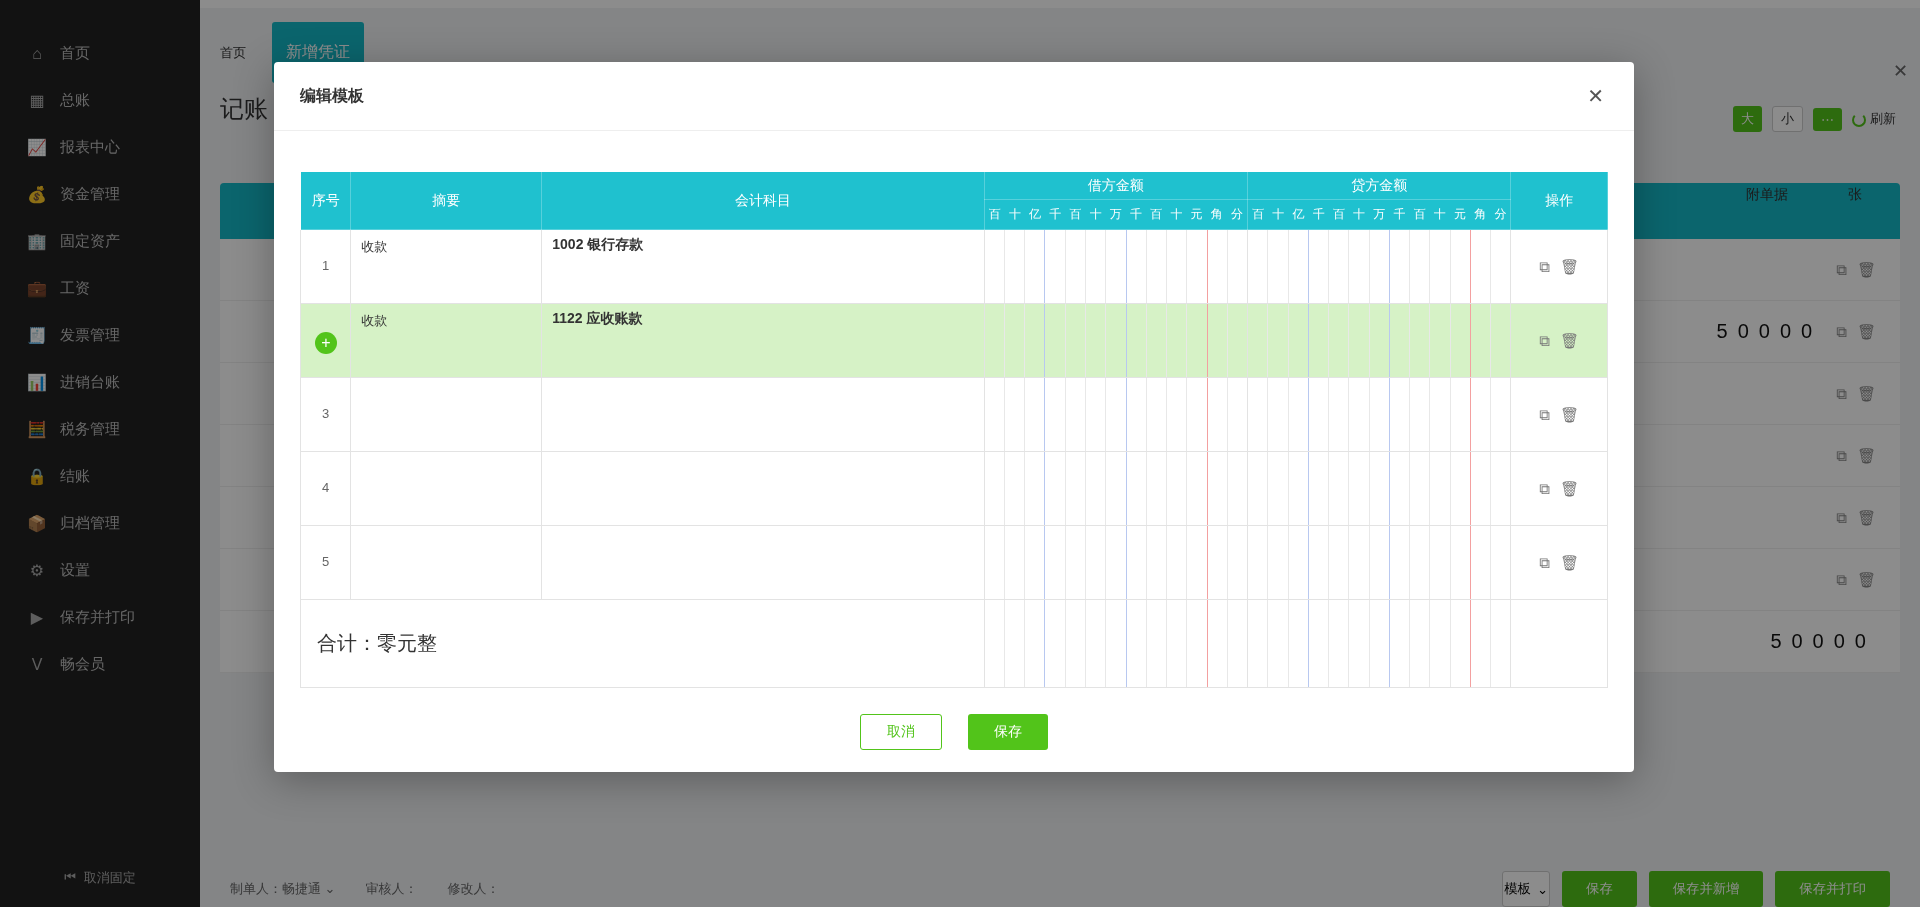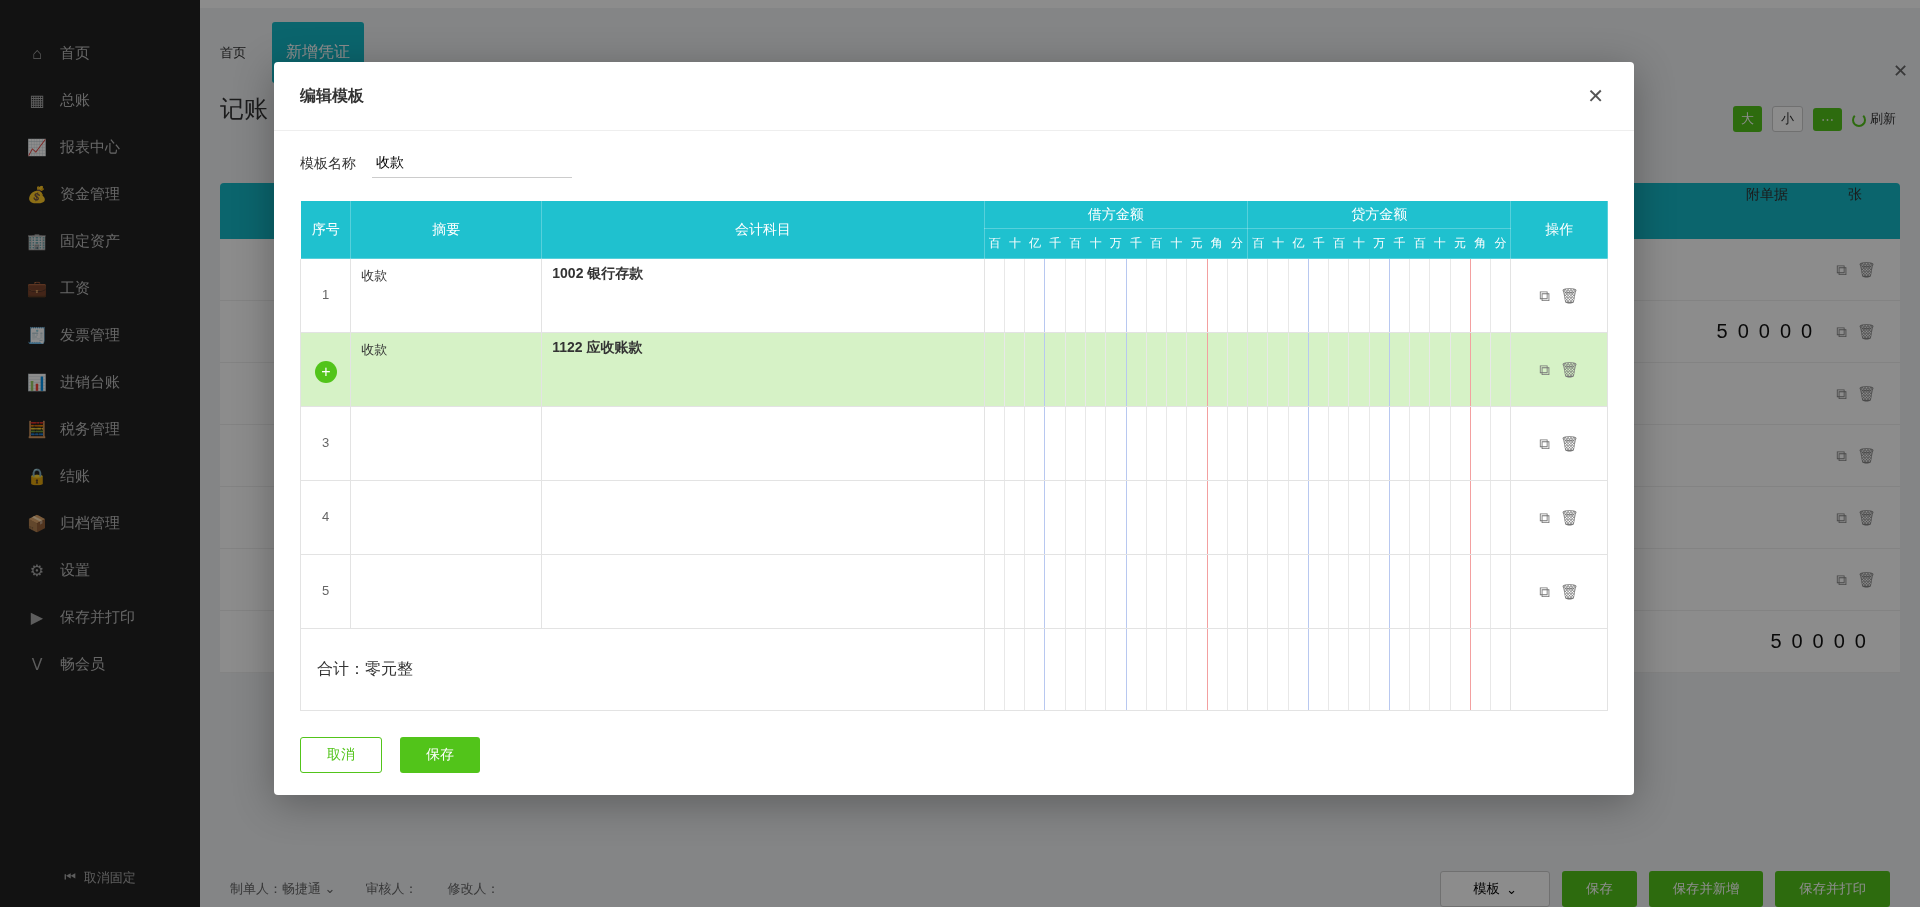--- a/index.html
+++ b/index.html
@@ -28,21 +28,21 @@
 .bg-table { margin-top: 58px; }
 .bg-table-head { background:#15b8c6; height:56px; border-radius:4px 4px 0 0; }
 .bg-rows { background:#fff; }
 .bg-row { height: 62px; border-bottom:1px solid #eee; display:flex; align-items:center; justify-content:flex-end; padding-right:24px; gap:14px; font-size:20px; letter-spacing:10px; color:#333; }
 .bg-row .acts { display:flex; gap:10px; color:#888; letter-spacing:normal; font-size:15px; }
 
 
 .bottom-bar { position:absolute; left:200px; right:0; bottom:0; display:flex; align-items:center; justify-content:space-between; padding: 0 30px; }
 .bottom-left { display:flex; gap:30px; color:#666; font-size:13px; }
 .bottom-right { display:flex; gap:12px; }
-.btn-outline { border:1px solid #ccc; padding:8px 32px; border-radius:3px; background:#fff; display:flex; gap:6px; align-items:center; }
+.btn-outline { border:1px solid #ccc; padding:8px 1px; border-radius:3px; background:#fff; display:flex; gap:6px; align-items:center; }
 .btn-green { background:#52c41a; color:#fff; padding:8px 24px; border-radius:3px; border:none; }
 
 
 .modal { position: absolute; z-index: 100; top: 62px; left: 274px; width: 1360px; background: #fff; border-radius: 4px; box-shadow: 0 8px 40px rgba(0,0,0,0.3); }
 .modal-head { display:flex; align-items:center; justify-content:space-between; padding: 18px 26px; border-bottom: 1px solid #eee; }
 .modal-title { font-size: 16px; font-weight: bold; }
 .modal-close { font-size: 20px; cursor:pointer; color:#555; padding:4px; }
 .modal-body { padding: 18px 26px 10px; }
 .form-row { display:flex; gap: 60px; margin-bottom: 22px; align-items:center; }
 .form-field { display:flex; align-items:center; gap: 16px; }
@@ -74,25 +74,25 @@
 .amount-cols span { flex:1; border-right:1px solid #e8e8e8; }
 .amount-cols span.blue { border-right-color:#b8c8f0; }
 .amount-cols span.red { border-right-color:#f3a0a0; }
 .amount-cols span:last-child { border-right:none; }
 
 .ops-cell { text-align:center; padding-top:28px !important; }
 .ops-cell .op { display:inline-block; margin:0 5px; color:#777; cursor:pointer; font-size:15px; }
 
 
 .ttable tfoot td { border:1px solid #e3e3e3; height: 78px; }
-.total-label { padding: 30px 16px; font-size:16px; color:#333; }
+.total-label { padding: 30px 16px; font-size:20px; color:#333; }
 .tfoot-amount { background:#fff; }
 
 
-.modal-foot { display:flex; justify-content:flex-start; gap: 18px; padding: 16px 26px 22px; }
+.modal-foot { display:flex; justify-content:center; gap: 26px; padding: 16px 26px 22px; }
 .btn-cancel { border:1px solid #52c41a; color:#52c41a; background:#fff; padding: 8px 26px; border-radius:3px; cursor:pointer; font-size:14px; }
 .btn-save { border:none; background:#52c41a; color:#fff; padding: 8px 26px; border-radius:3px; cursor:pointer; font-size:14px; }
 
 .close-x-bg { position:absolute; top:52px; right:4px; z-index:40; font-size:18px; color:#666; padding:8px; }
 
 .attach-label { position:absolute; top: 186px; right: 58px; color:#333; font-size:14px; z-index:40; display:flex; gap:60px;margin-left:36px; }
 .hdr-digits { color:#111; }
 .amount-head-cols { display:flex; }
 .amount-head-cols span { flex:1; text-align:center; font-size:12px; padding:6px 0; }
 .refresh-ico { display:inline-block; width:14px; height:14px; border:2px solid #52c41a; border-radius:50%; border-top-color:transparent; vertical-align:middle; margin-right:4px; }
@@ -255,24 +255,20 @@
 
 <div class="dark-overlay"></div>
 
 <div class="modal">
   <div class="modal-head">
     <div class="modal-title">编辑模板</div>
     <div class="modal-close">✕</div>
   </div>
   <div class="modal-body">
     <div class="form-row">
-      <div class="form-field">
-        <label>模板名称</label>
-        <input type="text" value="收款" style="">
-      </div>
     </div>
 
     <table class="ttable">
       <colgroup>
         <col class="col-seq">
           <col class="col-summary">
           <col class="col-account">
         <col class="col-amount">
           <col class="col-amount">
           <col class="col-ops">

